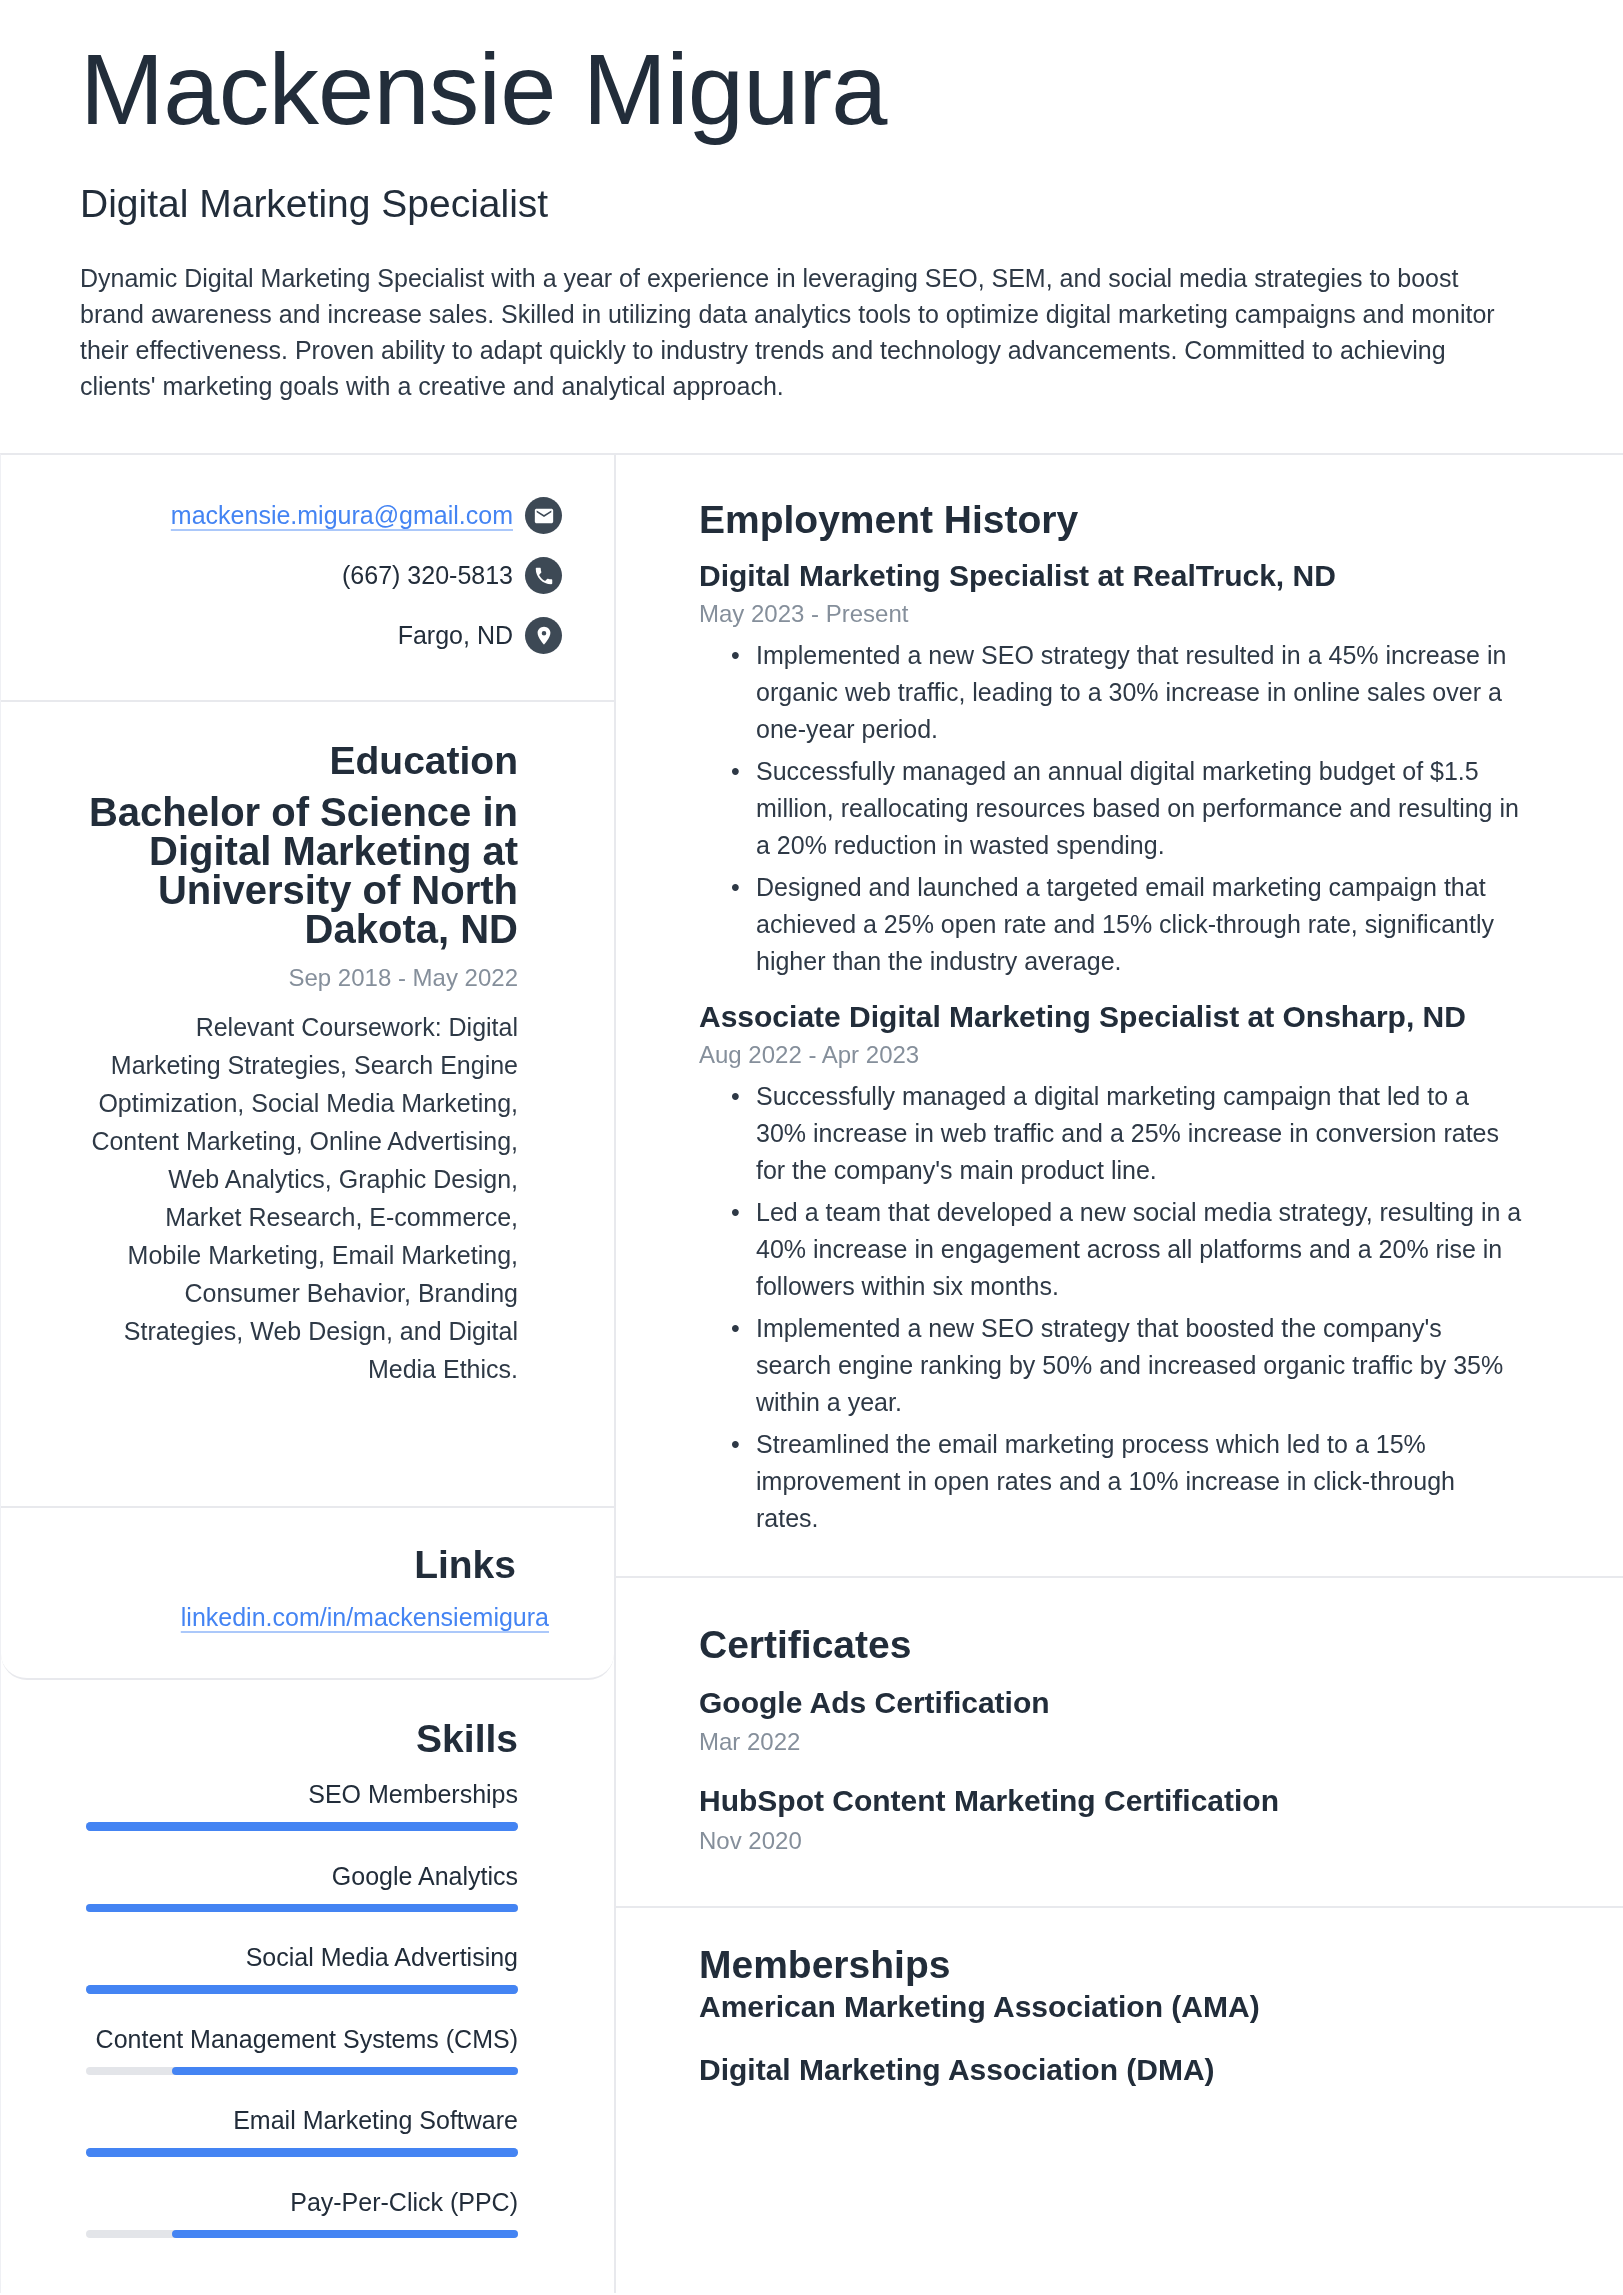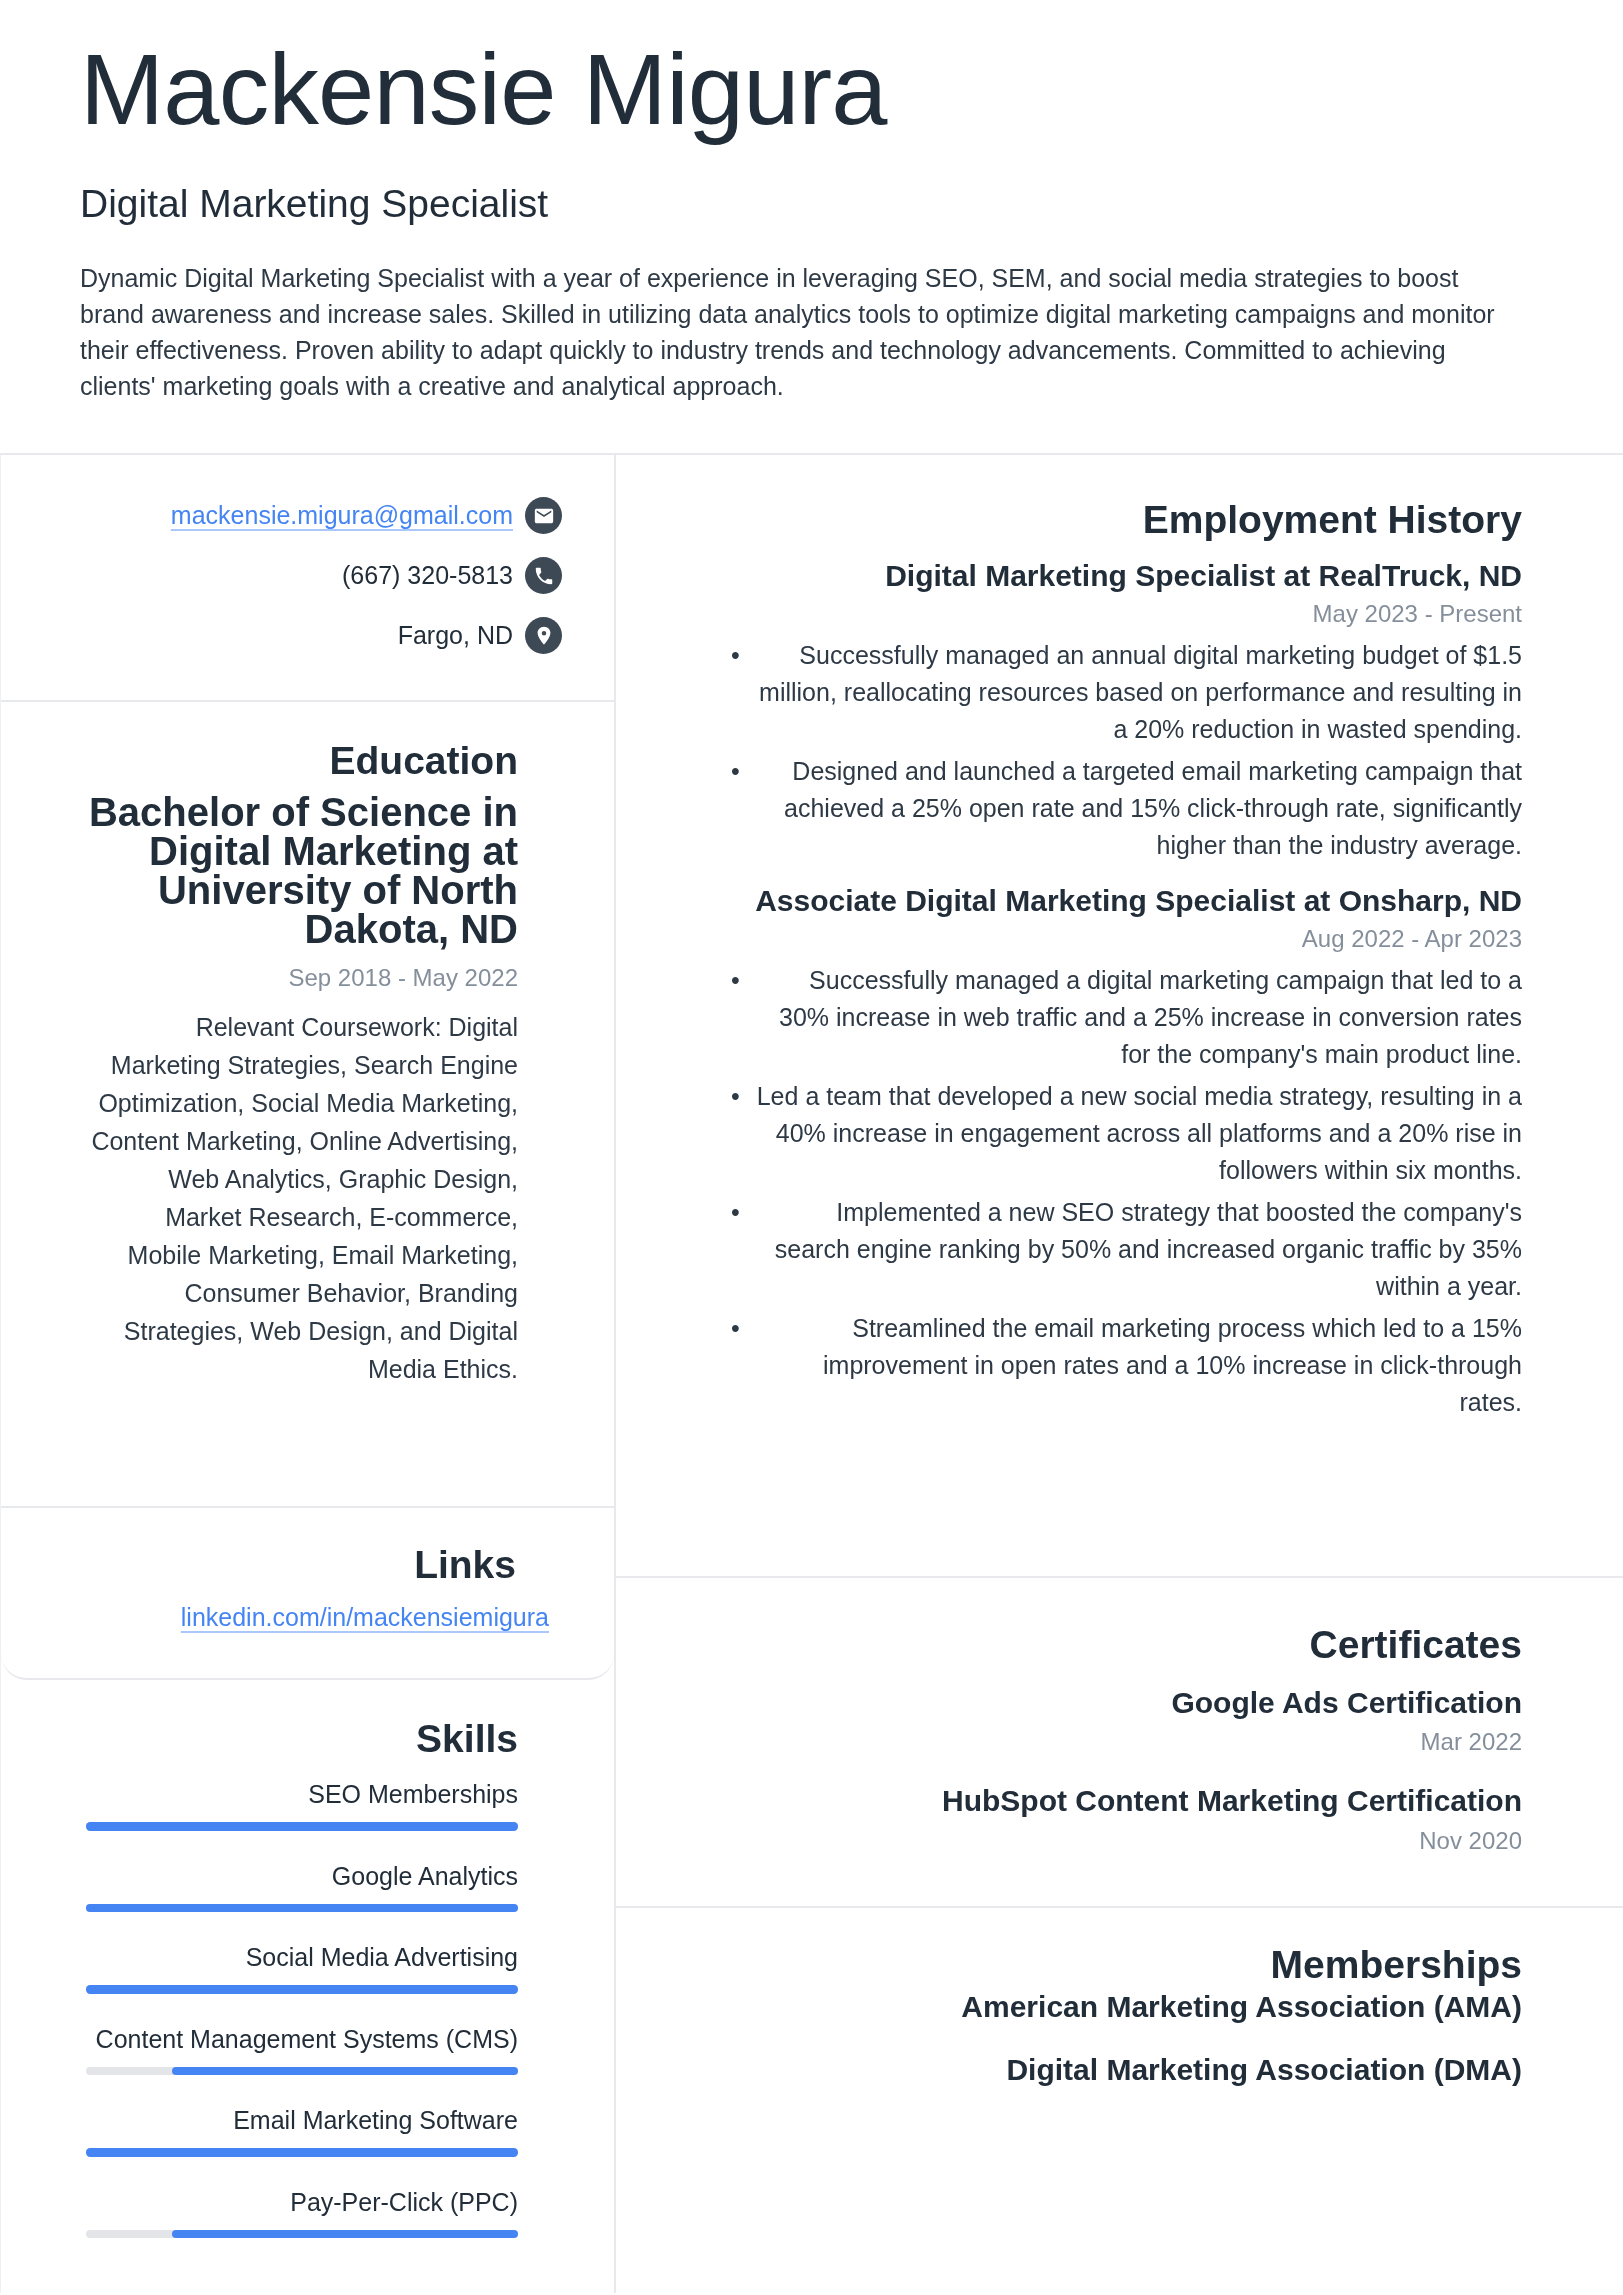--- a/index.html
+++ b/index.html
@@ -26,21 +26,21 @@
   .header{height:453px;padding:34px 114px 0 80px;overflow:hidden;}
   .name{font-size:101px;font-weight:400;line-height:1.1;color:var(--dark);letter-spacing:-0.8px;}
   .job-title{font-size:39px;font-weight:400;line-height:1.3;color:var(--dark);margin-top:34px;}
   .summary{font-size:25px;line-height:36px;margin-top:30px;max-width:1434px;color:var(--body);}
 
   
   .columns{display:flex;border-top:2.5px solid var(--divider);
            border-left:1.7px solid var(--edge);border-right:1.7px solid var(--edge);
            height:1840px;}
   .sidebar{width:615px;border-right:2.5px solid var(--divider);display:flex;flex-direction:column;}
-  .main{flex:1;display:flex;flex-direction:column;text-align:right;}
+  .main{flex:1;display:flex;flex-direction:column;}
 
   .card{overflow:hidden;}
   .card.bordered{border-bottom:2.5px solid var(--divider);}
 
   
   .sidebar .card{text-align:right;}
   .contact-card{height:247px;padding:42px 52px 0 85px;}
   .contact-row{display:flex;justify-content:flex-end;align-items:center;gap:12px;height:37px;margin-bottom:23px;}
   .contact-text{font-size:25px;color:var(--dark);}
   a.link{color:var(--accent);text-decoration:underline;text-decoration-thickness:1.7px;
@@ -187,20 +187,21 @@
 
     <main class="main">
 
       <section class="card bordered employment-card">
         <h2 class="section-heading">Employment History</h2>
 
         <div class="job">
           <h3 class="item-title">Digital Marketing Specialist at RealTruck, ND</h3>
           <div class="date">May 2023 - Present</div>
           <ul class="bullets">
+            <li>Implemented a new SEO strategy that resulted in a 45% increase in organic web traffic, leading to a 30% increase in online sales over a one-year period.</li>
             <li>Successfully managed an annual digital marketing budget of $1.5 million, reallocating resources based on performance and resulting in a 20% reduction in wasted spending.</li>
             <li>Designed and launched a targeted email marketing campaign that achieved a 25% open rate and 15% click-through rate, significantly higher than the industry average.</li>
           </ul>
         </div>
 
         <div class="job">
           <h3 class="item-title">Associate Digital Marketing Specialist at Onsharp, ND</h3>
           <div class="date">Aug 2022 - Apr 2023</div>
           <ul class="bullets">
             <li>Successfully managed a digital marketing campaign that led to a 30% increase in web traffic and a 25% increase in conversion rates for the company's main product line.</li>

